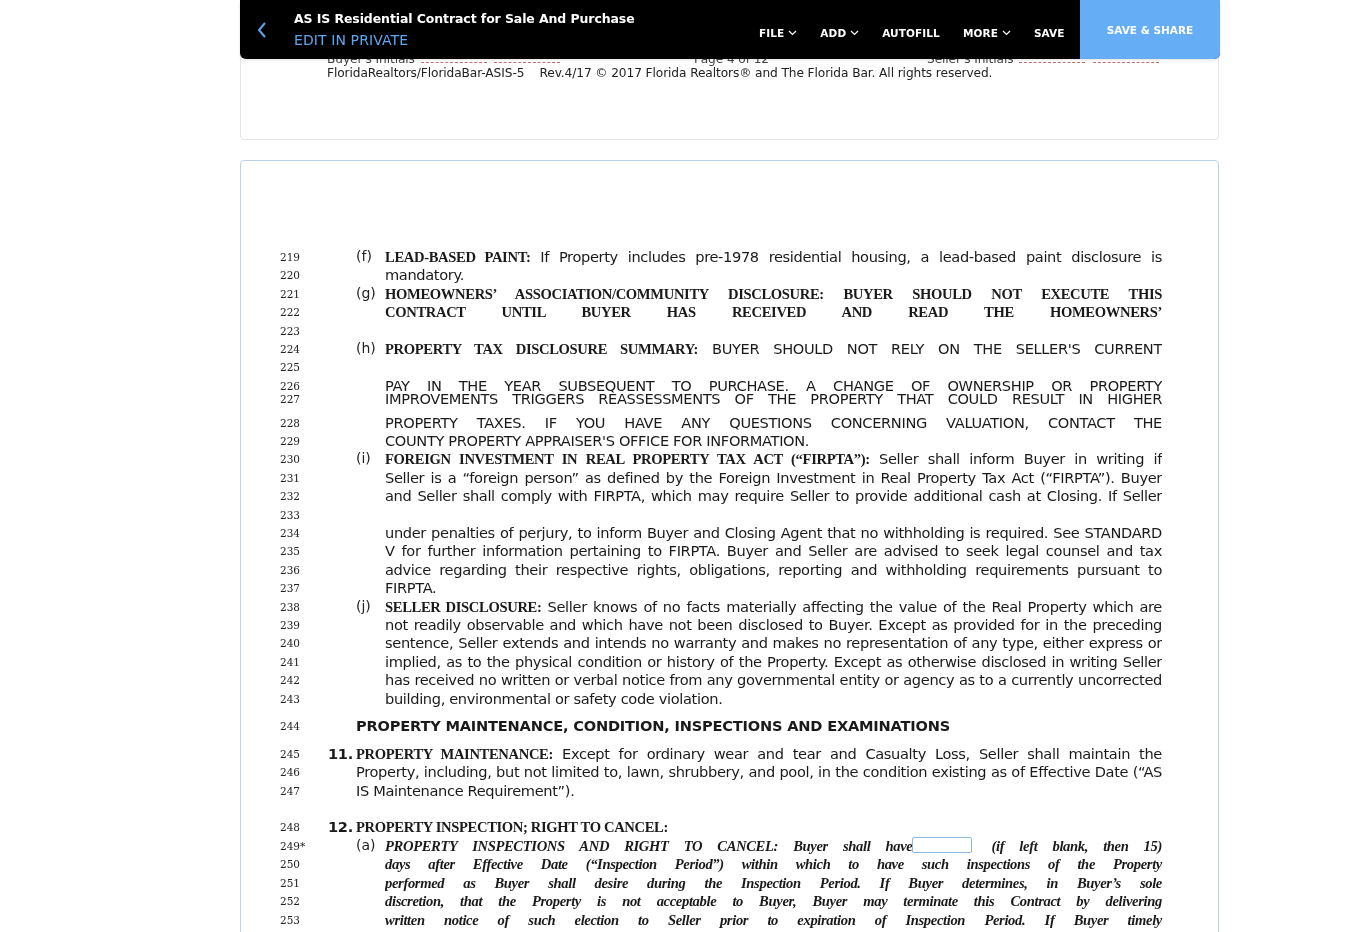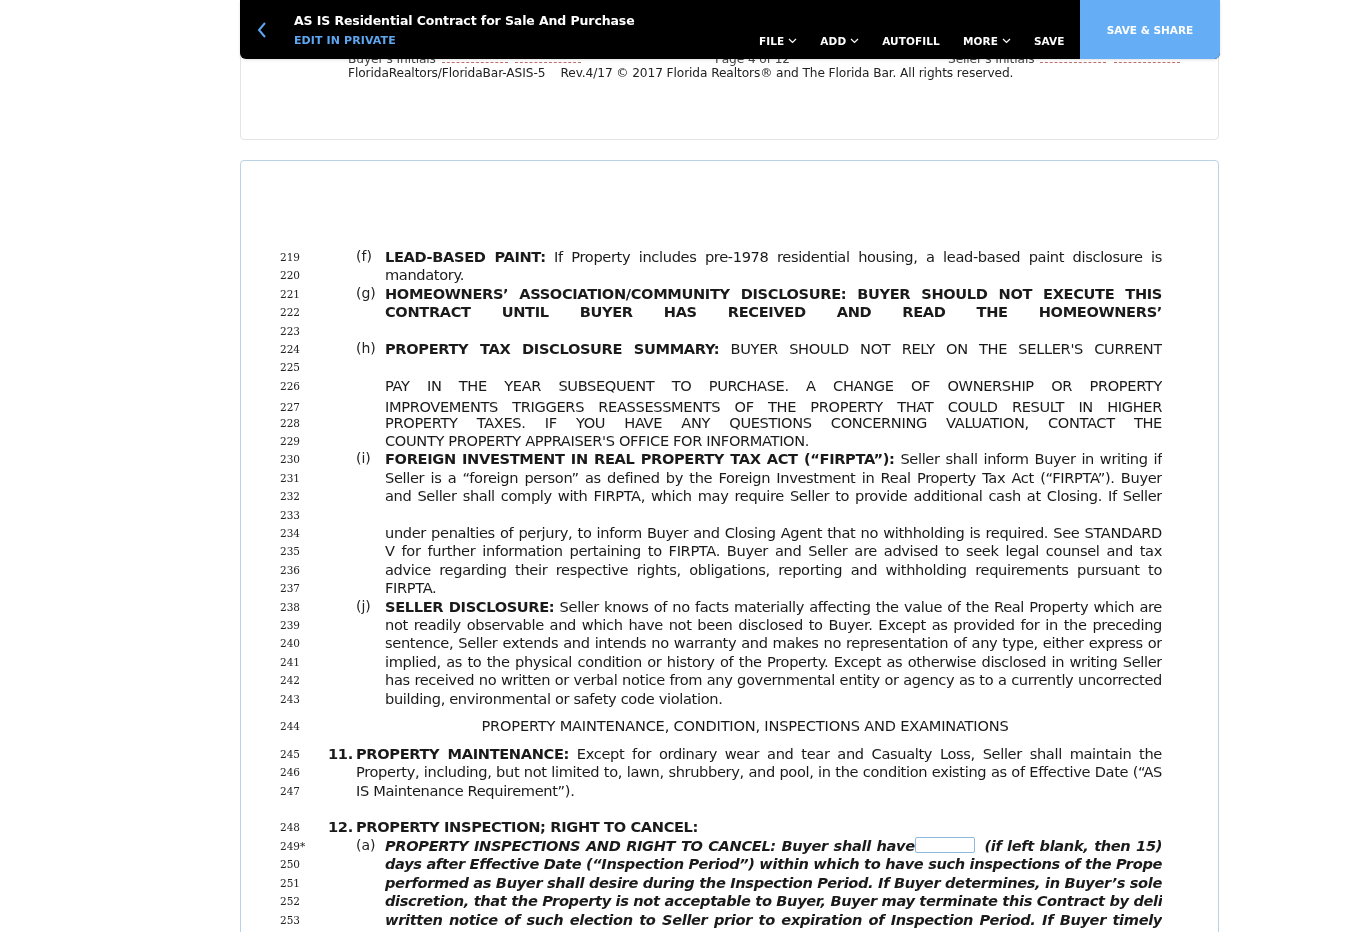--- a/index.html
+++ b/index.html
@@ -11,41 +11,41 @@
   
   .page {
     position:absolute; left:240px; width:979px; background:#fff;
     border:1px solid #e2e4e6; border-radius:4px; box-sizing:border-box;
   }
   #page-prev { top:-20px; height:160px; }
   #page-curr { top:160px; height:800px; border-color:#b9d3e4; }
 
   .footer-line {
     position:absolute; font-size:12.2px; color:#222; white-space:nowrap;
-    font-family:"DejaVu Sans", sans-serif; letter-spacing:-0.1px;margin-left:21px;
+    font-family:"DejaVu Sans", sans-serif; letter-spacing:-0.1px;
   }
   .initials-blank {
     display:inline-block; width:66px; height:10px; border-bottom:1px dashed #c0706c;
     vertical-align:baseline; margin:0 2px;
   }
 
   
   .topbar {
     position:absolute; left:240px; top:0; width:980px; height:59px;
     background:#000000; border-radius:0 0 6px 6px; display:flex; align-items:center;
     box-shadow:0 1px 3px rgba(0,0,0,0.12);
   }
   .back-btn {
     width:44px; height:59px; display:flex; align-items:center; justify-content:center;
     margin-left:0; cursor:pointer;
   }
   .title-block { margin-left:10px; }
   .doc-title { color:#fff; font-weight:bold; font-size:12.5px; letter-spacing:-0.1px; }
-  .edit-private { color:#5ea6f0; font-weight:bold; font-size:11px; margin-top:6px; letter-spacing:0.1px; cursor:pointer; }
-  .menu { position:absolute; left:519px; top:8px; height:66px; display:flex; align-items:center; }
+  .edit-private { color:#5ea6f0; font-weight:normal; font-size:14px; margin-top:6px; letter-spacing:0.1px; cursor:pointer; }
+  .menu { position:absolute; left:519px; top:0; height:66px; display:flex; align-items:center; }
   .menu-item {
     color:#fff; font-weight:bold; font-size:10.5px; margin-right:23px; display:flex; align-items:center;
     cursor:pointer; letter-spacing:0.1px;
   }
   .menu-item svg { margin-left:4px; }
   .save-share {
     position:absolute; right:0; top:0; width:140px; height:59px; background:#65aef5;
     color:#fff; font-weight:bold; font-size:10.5px; display:flex; align-items:center; justify-content:center;
     border-radius:0 0 6px 0; cursor:pointer;
   }
@@ -63,24 +63,24 @@
     font-family:"DejaVu Serif", serif;
   }
   .lbl { position:absolute; left:356px; top:0; font-size:14px; color:#222; }
   .txt {
     position:absolute; left:385px; width:777px; top:0; font-size:14.6px; line-height:18px;
     white-space:nowrap; text-align:justify; text-align-last:justify; overflow:hidden; letter-spacing:-0.35px;
   }
   .txt.last { text-align-last:left; }
   .txt.w11 { left:356px; width:806px; }
   .sec-num { position:absolute; left:328px; top:0; font-weight:bold; font-size:14.6px; letter-spacing:-0.3px; }
-  .b { font-weight:bold; }
+  .b { font-weight:bold;font-family:Liberation Serif, serif; }
   .i { font-style:italic; }
   .center-head {
-    position:absolute; left:356px; width:778px; text-align:center; top:0; font-weight:normal; font-size:14.6px; letter-spacing:-0.2px;
+    position:absolute; left:356px; width:778px; text-align:left; top:0; font-weight:bold; font-size:14.6px; letter-spacing:-0.2px;
   }
   .blank-input {
     display:inline-block; width:58px; height:14px; border:1px solid #8db9df; border-radius:2px;
     vertical-align:-2px; background:#fff; margin-right:4px;
   }
 </style>
 </head>
 <body>
 
 <div class="page" id="page-prev">
@@ -130,21 +130,21 @@
       <span class="lbl">(h)</span>
       <div class="txt"><span class="b">PROPERTY TAX DISCLOSURE SUMMARY:</span><span> BUYER SHOULD NOT RELY ON THE SELLER'S CURRENT</span></div>
     </div>
     <div class="line" style="top: 358.4px;">
       <span class="ln">225</span>
     </div>
     <div class="line" style="top: 376.8px;">
       <span class="ln">226</span>
       <div class="txt"><span>PAY IN THE YEAR SUBSEQUENT TO PURCHASE. A CHANGE OF OWNERSHIP OR PROPERTY</span></div>
     </div>
-    <div class="line" style="top: 398px;">
+    <div class="line" style="top: 390px;">
       <span class="ln">227</span>
       <div class="txt"><span>IMPROVEMENTS TRIGGERS REASSESSMENTS OF THE PROPERTY THAT COULD RESULT IN HIGHER</span></div>
     </div>
     <div class="line" style="top: 413.6px;">
       <span class="ln">228</span>
       <div class="txt"><span>PROPERTY TAXES. IF YOU HAVE ANY QUESTIONS CONCERNING VALUATION, CONTACT THE</span></div>
     </div>
     <div class="line" style="top: 432px;">
       <span class="ln">229</span>
       <div class="txt last"><span>COUNTY PROPERTY APPRAISER'S OFFICE FOR INFORMATION.</span></div>

